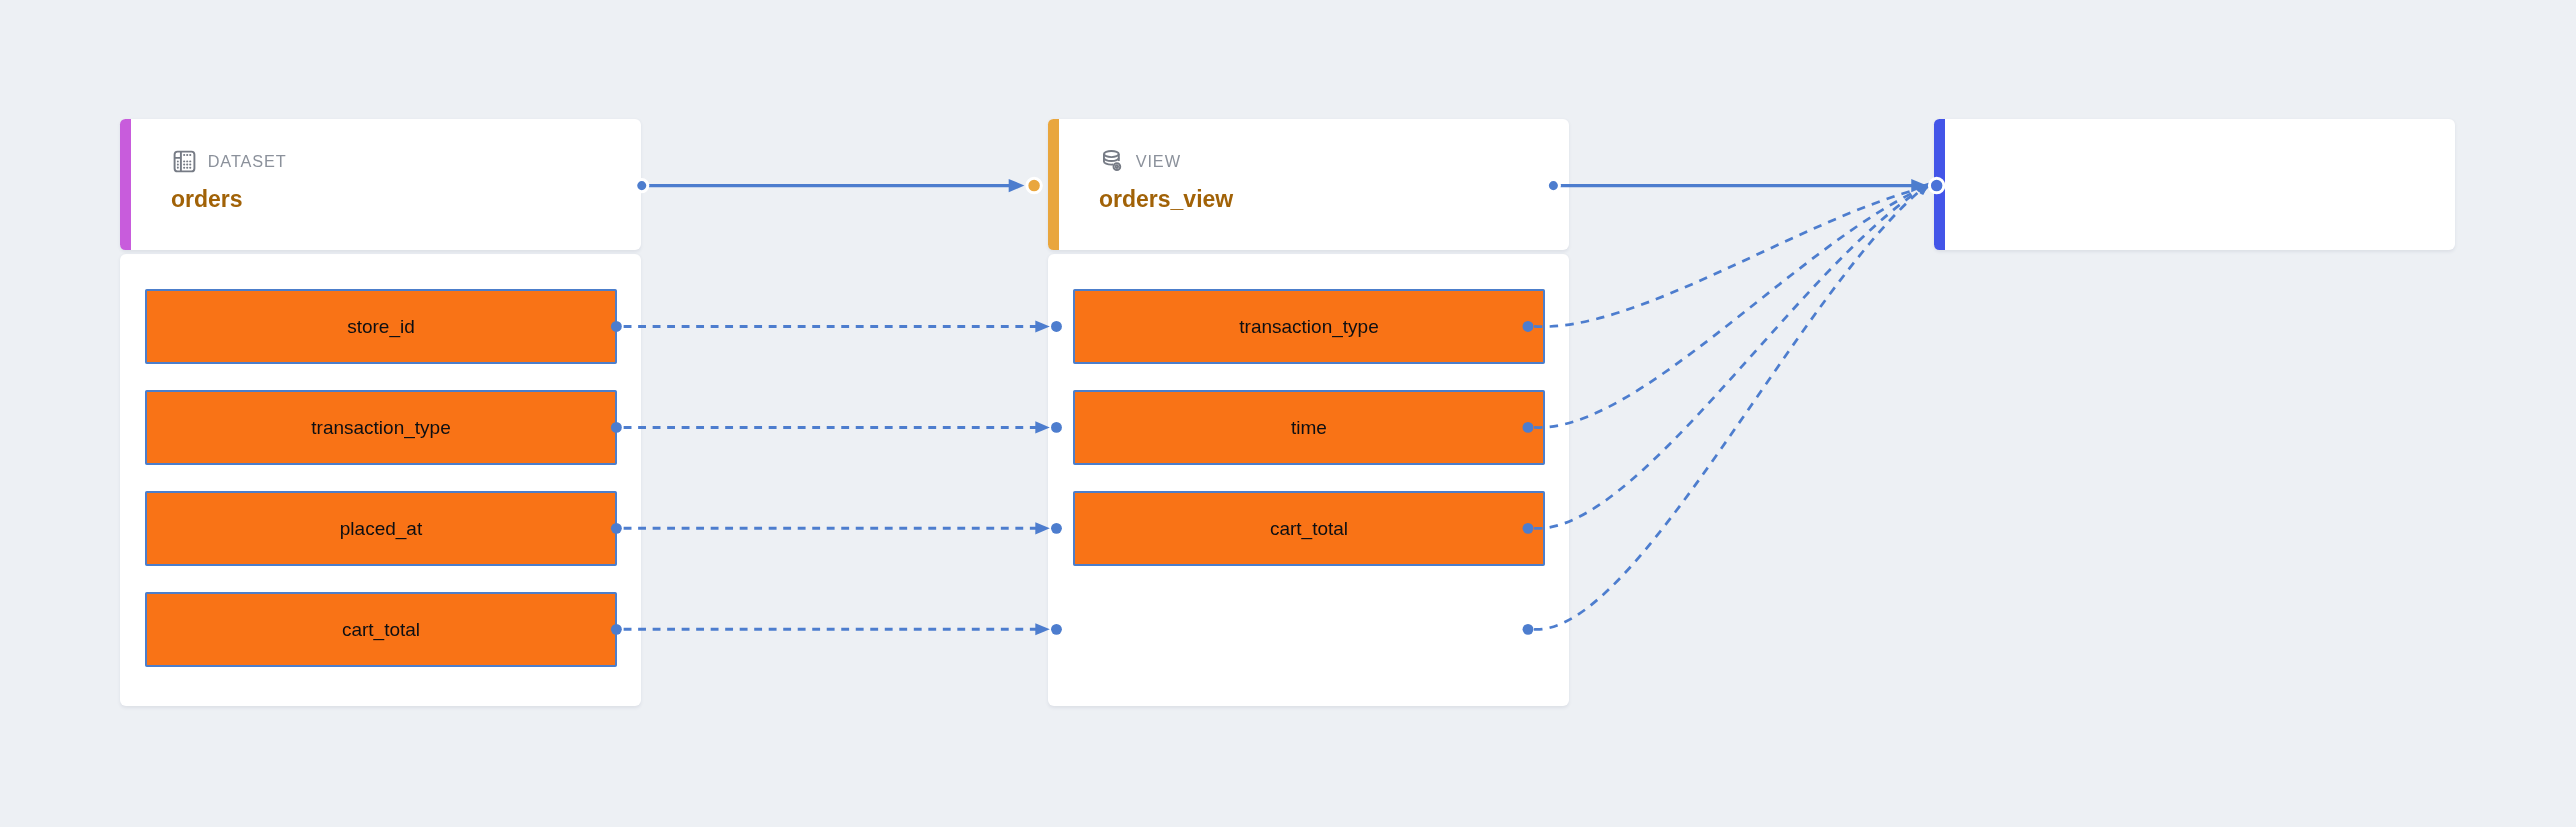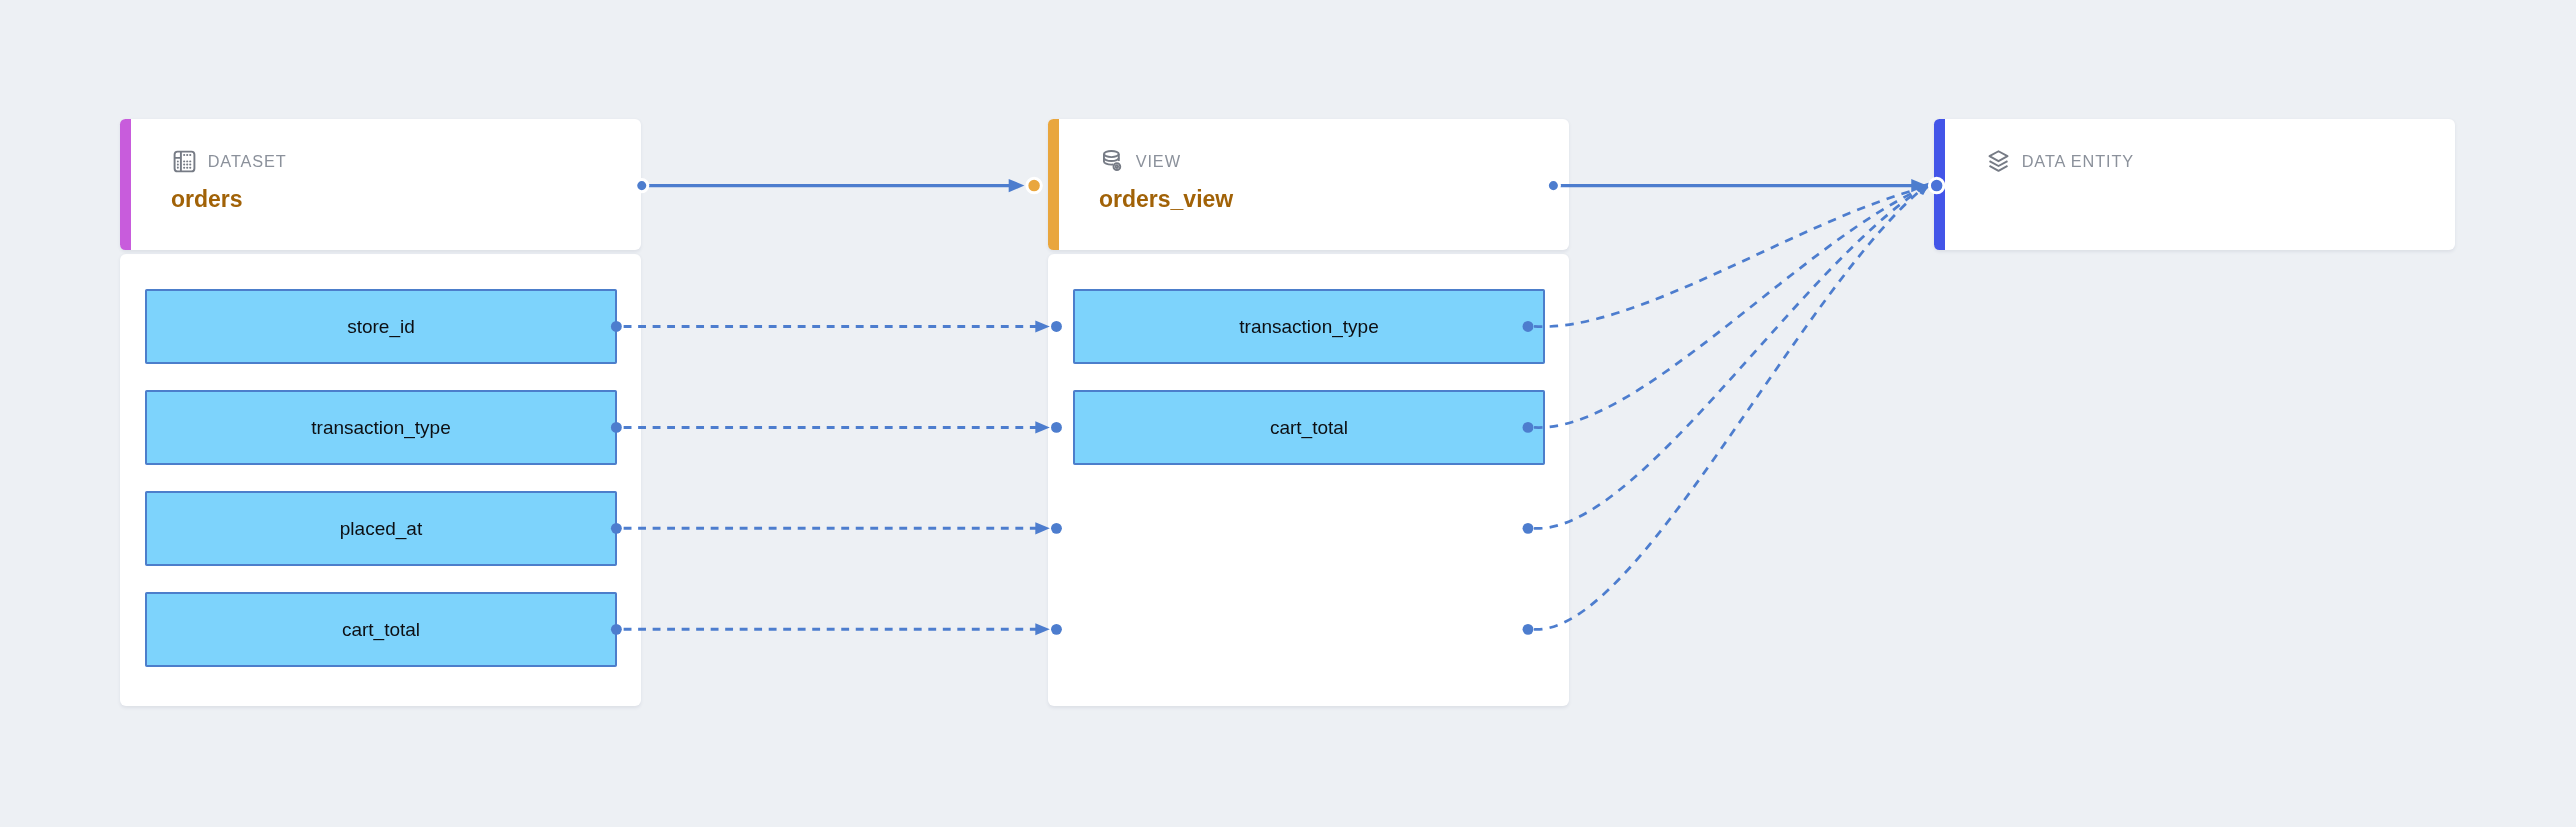--- a/index.html
+++ b/index.html
@@ -28,21 +28,21 @@
     white-space:nowrap;
   }
   .node-body{
     position:absolute;top:254px;width:521px;height:452px;
     background:#ffffff;border-radius:6px;
     box-shadow:0 1.2px 3.6px rgba(24,39,75,.08);
     box-sizing:border-box;padding-top:35px;
   }
   .field-box{
     width:472px;height:75px;margin:0 0 26px 25px;
-    background:#7dd3fc;border:2.4px solid #4c7ecb;border-radius:1.8px;
+    background:#f97316;border:2.4px solid #4c7ecb;border-radius:1.8px;
     box-sizing:border-box;
     display:flex;align-items:center;justify-content:center;
     font-size:19px;font-weight:500;color:#0d0f13;
   }
   .nx-a{left:120px;}
   .nx-b{left:1048px;}
   .nx-c{left:1934px;}
   #edge-layer{position:absolute;left:0;top:0;width:2576px;height:827px;pointer-events:none;}
   #edge-layer path, #edge-layer polygon, #edge-layer circle{pointer-events:auto;}
 </style>
@@ -82,20 +82,23 @@
     </div>
     <div class="node-title">orders</div>
   </div>
 </div>
 
 <div class="node-body nx-b">
   <div class="field-box">
     <span>transaction_type</span>
   </div>
   <div class="field-box">
+    <span>time</span>
+  </div>
+  <div class="field-box">
     <span>cart_total</span>
   </div>
 </div>
 <div class="node-header nx-b">
   <div class="accent-bar" style="background: rgb(233, 166, 62);"></div>
   <div class="hdr-content">
     <div class="badge-row">
       <svg viewBox="0 0 24 24" fill="none" stroke="currentColor" stroke-width="1.7">
         <ellipse cx="11" cy="5.4" rx="6.6" ry="2.7"></ellipse>
         <path d="M4.4 5.4v6.6c0 1.55 2.95 2.8 6.6 2.8 .6 0 1.2-.03 1.75-.1"></path>
@@ -106,28 +109,20 @@
       </svg>
       <span>VIEW</span>
     </div>
     <div class="node-title">orders_view</div>
   </div>
 </div>
 
 <div class="node-header nx-c">
   <div class="accent-bar" style="background: rgb(67, 85, 232);"></div>
   <div class="hdr-content">
-    <div class="badge-row">
-      <svg viewBox="0 0 24 24" fill="none" stroke="currentColor" stroke-width="1.7" stroke-linejoin="round">
-        <path d="M12 2.9 20 7.3 12 11.7 4 7.3z"></path>
-        <path d="M4 11.6l8 4.4 8-4.4"></path>
-        <path d="M4 15.9l8 4.4 8-4.4"></path>
-      </svg>
-      <span>DATA ENTITY</span>
-    </div>
   </div>
 </div>
 
 <svg id="edge-layer" viewBox="0 0 4260 1368">
     <path d="M 2537 540 C 2707 550 2972 365.2 3182 310" stroke="#4d7dce" stroke-width="4.5" stroke-dasharray="14 12" fill="none"></path>
     <polygon points="3194.5728991235283,306.6951236589582 3171.007693909143,303.5836765352015 3175.5836765352014,320.9923060908563" fill="#4d7dce"></polygon>
     <circle cx="2527" cy="540" r="9" fill="#4d7dce"></circle>
     <path d="M 2537 707 C 2707 717 2972 405.28 3182 310" stroke="#4d7dce" stroke-width="4.5" stroke-dasharray="14 12" fill="none"></path>
     <polygon points="3193.838468158478,304.6287178755249 3170.0855574964176,305.522717361075 3177.522717361075,321.9144425035828" fill="#4d7dce"></polygon>
     <circle cx="2527" cy="707" r="9" fill="#4d7dce"></circle>

